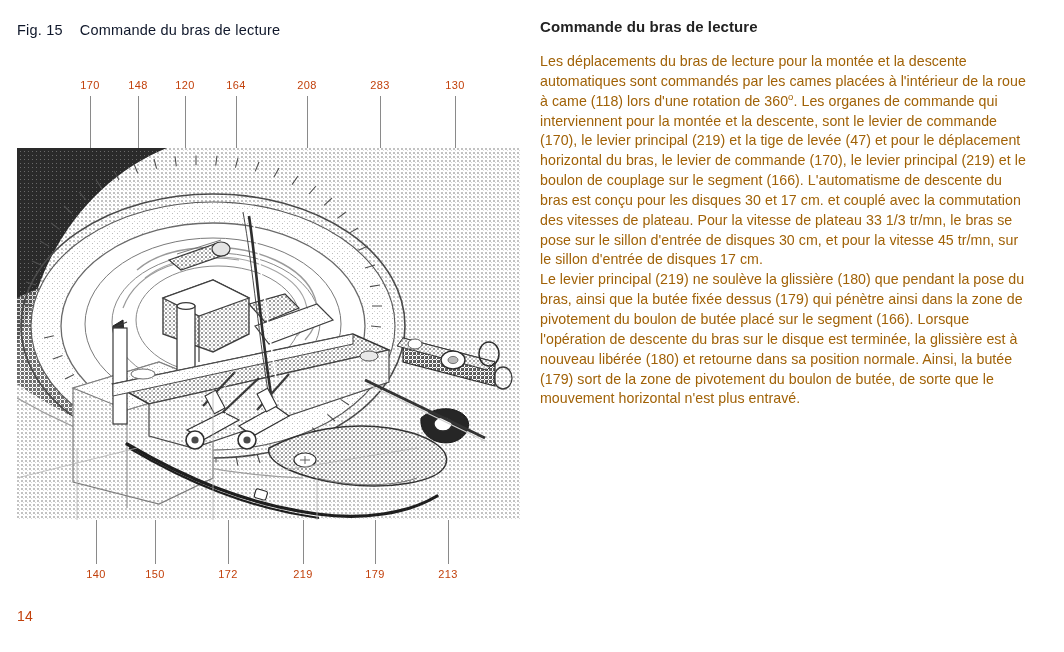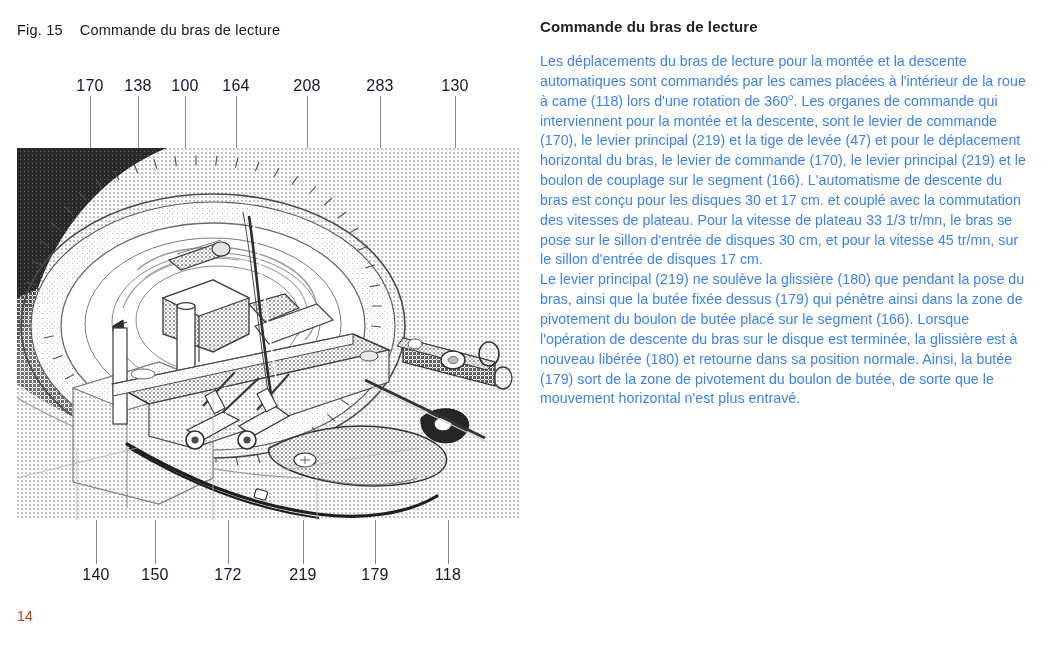--- a/index.html
+++ b/index.html
@@ -39,22 +39,22 @@
   #callouts-top { top: 78px; }
   #callouts-bottom { top: 520px; }
 
   .callout {
     position: absolute;
     transform: translateX(-50%);
     text-align: center;
     width: 40px;
   }
   .callout-num {
-    font-size: 16px;
-    color: #0f172a;
+    font-size: 11px;
+    color: #c2410c;
     letter-spacing: 0.3px;
     line-height: 15px;
   }
   .callout-line {
     width: 1px;
     margin: 0 auto;
     background: #8a8a8a;
   }
   #callouts-top .callout { top: 0; }
   #callouts-top .callout-num { margin-bottom: 3px; }
@@ -91,21 +91,21 @@
     font-weight: bold;
     color: #232323;
     letter-spacing: 0.1px;
   }
   #article-body {
     position: absolute;
     left: 0; top: 52px;
     width: 492px;
     font-size: 14.2px;
     line-height: 19.85px;
-    color: #3b82f6;
+    color: #a16207;
     letter-spacing: 0.05px;
     text-align: left;
   }
   #article-body p { margin: 0; }
   .sup-deg { font-size: 9.5px; vertical-align: super; line-height: 0; }
 </style>
 </head>
 <body>
 
 <div id="figure-column">
@@ -113,25 +113,25 @@
   <div id="figure-caption">
     <span class="fig-label">Fig. 15</span><span>Commande du bras de lecture</span>
   </div>
 
   <div id="callouts-top" class="callout-row">
       <div class="callout" style="left: 90px;">
         <div class="callout-num">170</div>
         <div class="callout-line" style="height: 62px;"></div>
       </div>
       <div class="callout" style="left: 138px;">
-        <div class="callout-num">138</div>
+        <div class="callout-num">148</div>
         <div class="callout-line" style="height: 62px;"></div>
       </div>
       <div class="callout" style="left: 185px;">
-        <div class="callout-num">100</div>
+        <div class="callout-num">120</div>
         <div class="callout-line" style="height: 62px;"></div>
       </div>
       <div class="callout" style="left: 236px;">
         <div class="callout-num">164</div>
         <div class="callout-line" style="height: 62px;"></div>
       </div>
       <div class="callout" style="left: 307px;">
         <div class="callout-num">208</div>
         <div class="callout-line" style="height: 62px;"></div>
       </div>
@@ -331,21 +331,21 @@
       <div class="callout" style="left: 303px;">
         <div class="callout-line" style="height: 44px;"></div>
         <div class="callout-num">219</div>
       </div>
       <div class="callout" style="left: 375px;">
         <div class="callout-line" style="height: 44px;"></div>
         <div class="callout-num">179</div>
       </div>
       <div class="callout" style="left: 448px;">
         <div class="callout-line" style="height: 44px;"></div>
-        <div class="callout-num">118</div>
+        <div class="callout-num">213</div>
       </div>
     </div>
 
   <div id="page-number">14</div>
 </div>
 
 <div id="text-column">
   <h1 id="article-heading">Commande du bras de lecture</h1>
   <div id="article-body">
       <p>Les déplacements du bras de lecture pour la montée et la descente automatiques sont commandés par les cames placées à l'intérieur de la roue à came (118) lors d'une rotation de 360<span class="sup-deg">o</span>. Les organes de commande qui interviennent pour la montée et la descente, sont le levier de commande (170), le levier principal (219) et la tige de levée (47) et pour le déplacement horizontal du bras, le levier de commande (170), le levier principal (219) et le boulon de couplage sur le segment (166). L'automatisme de descente du bras est conçu pour les disques 30 et 17 cm. et couplé avec la commutation des vitesses de plateau. Pour la vitesse de plateau 33 1/3 tr/mn, le bras se pose sur le sillon d'entrée de disques 30 cm, et pour la vitesse 45 tr/mn, sur le sillon d'entrée de disques 17 cm.</p>

